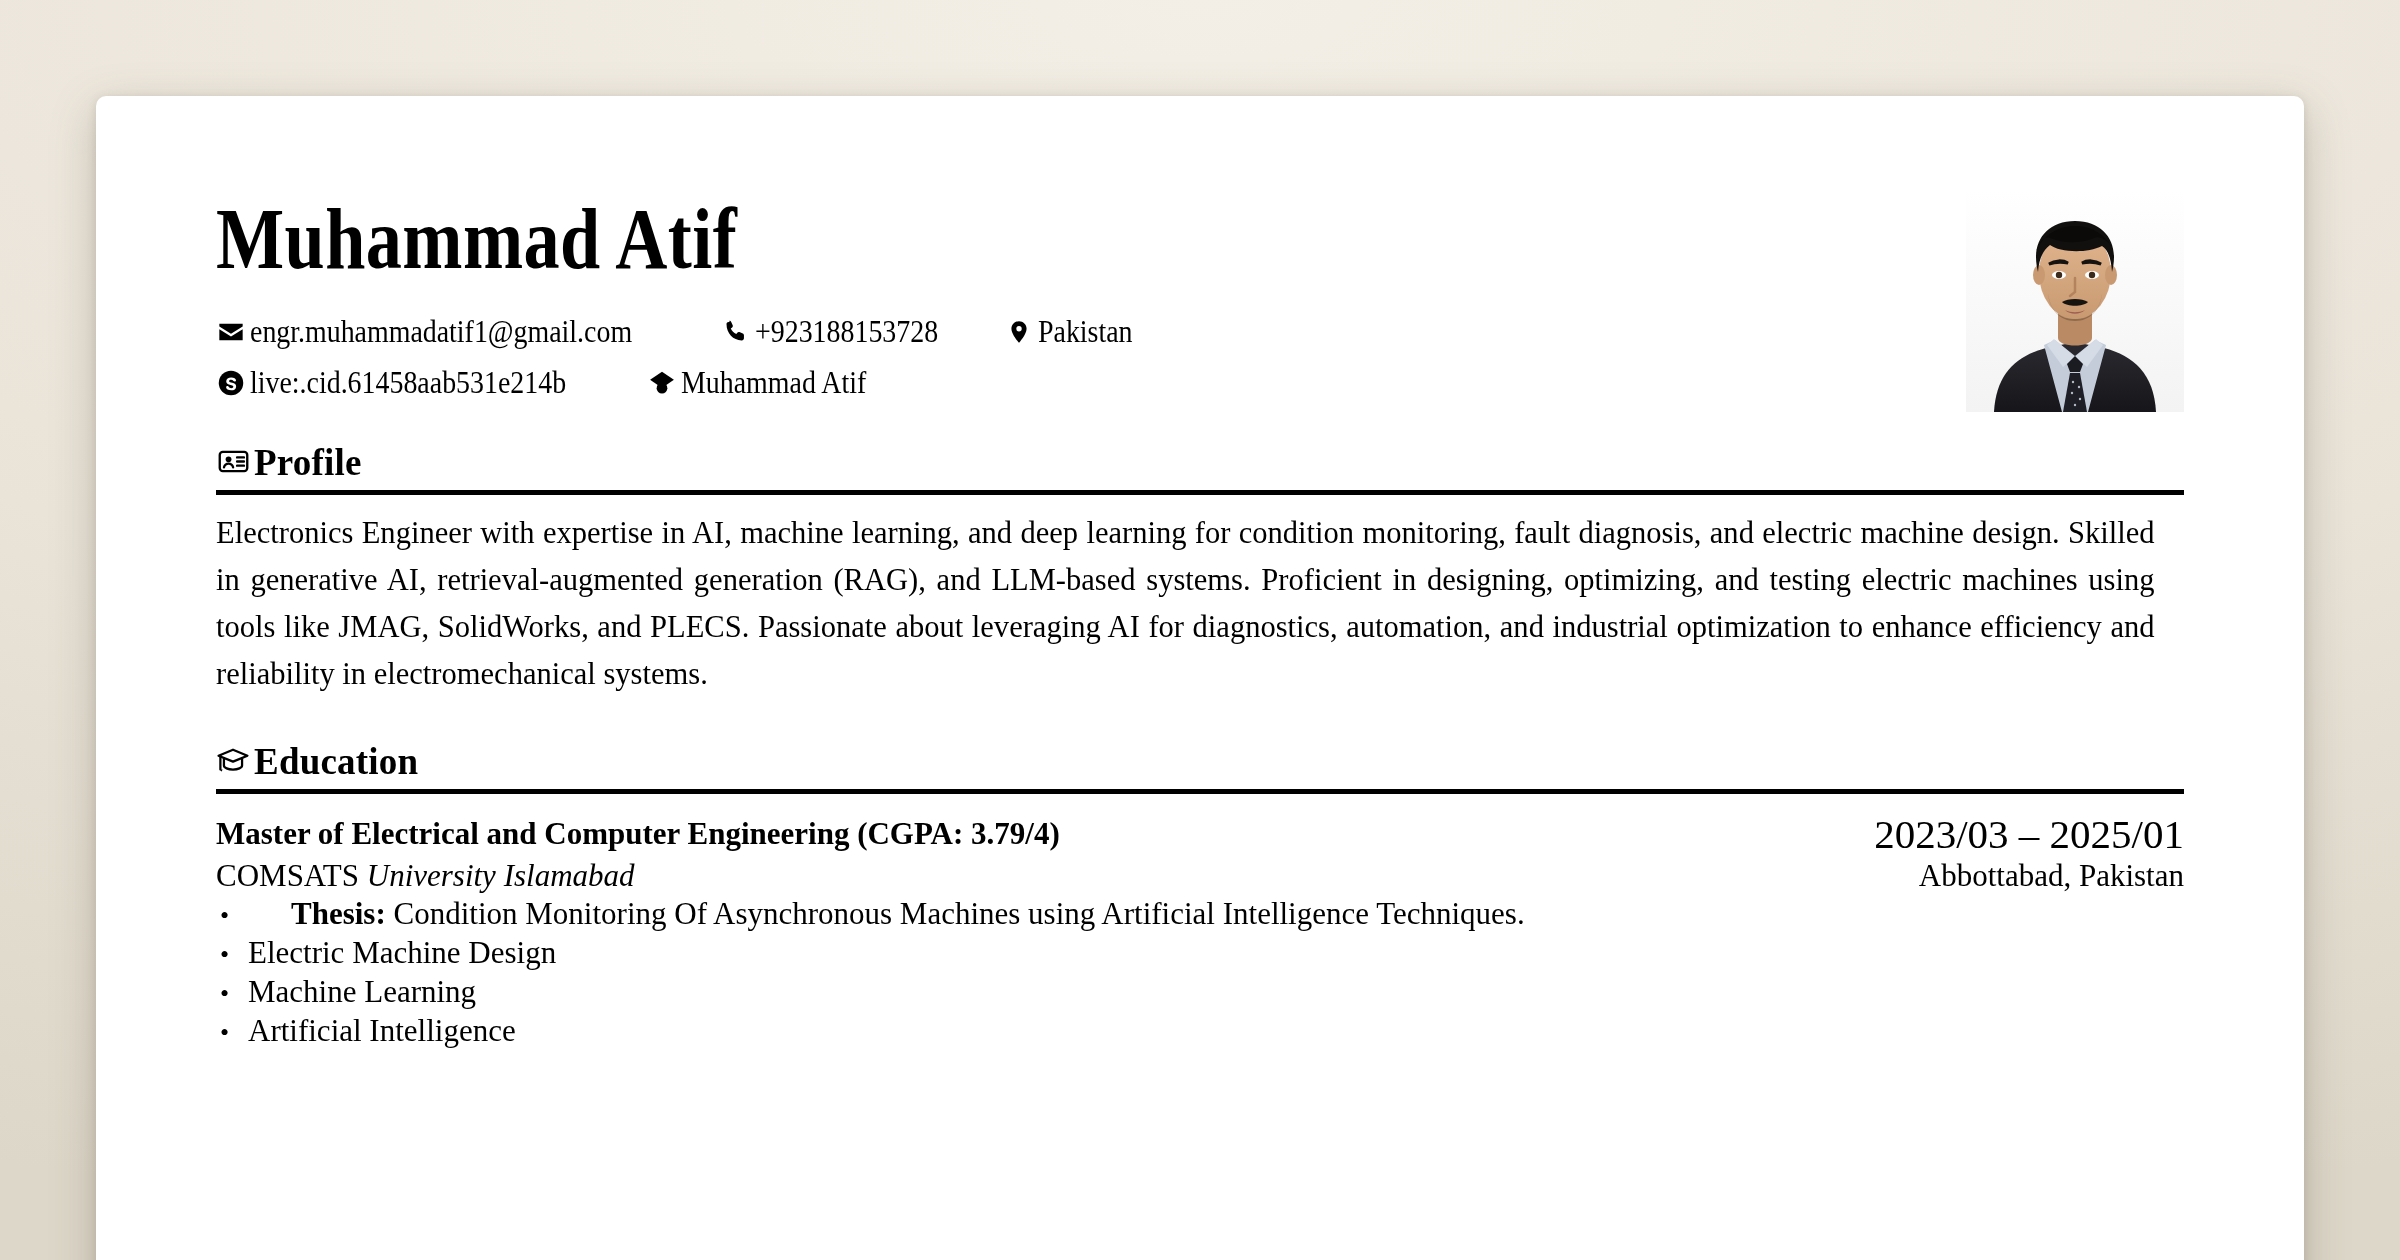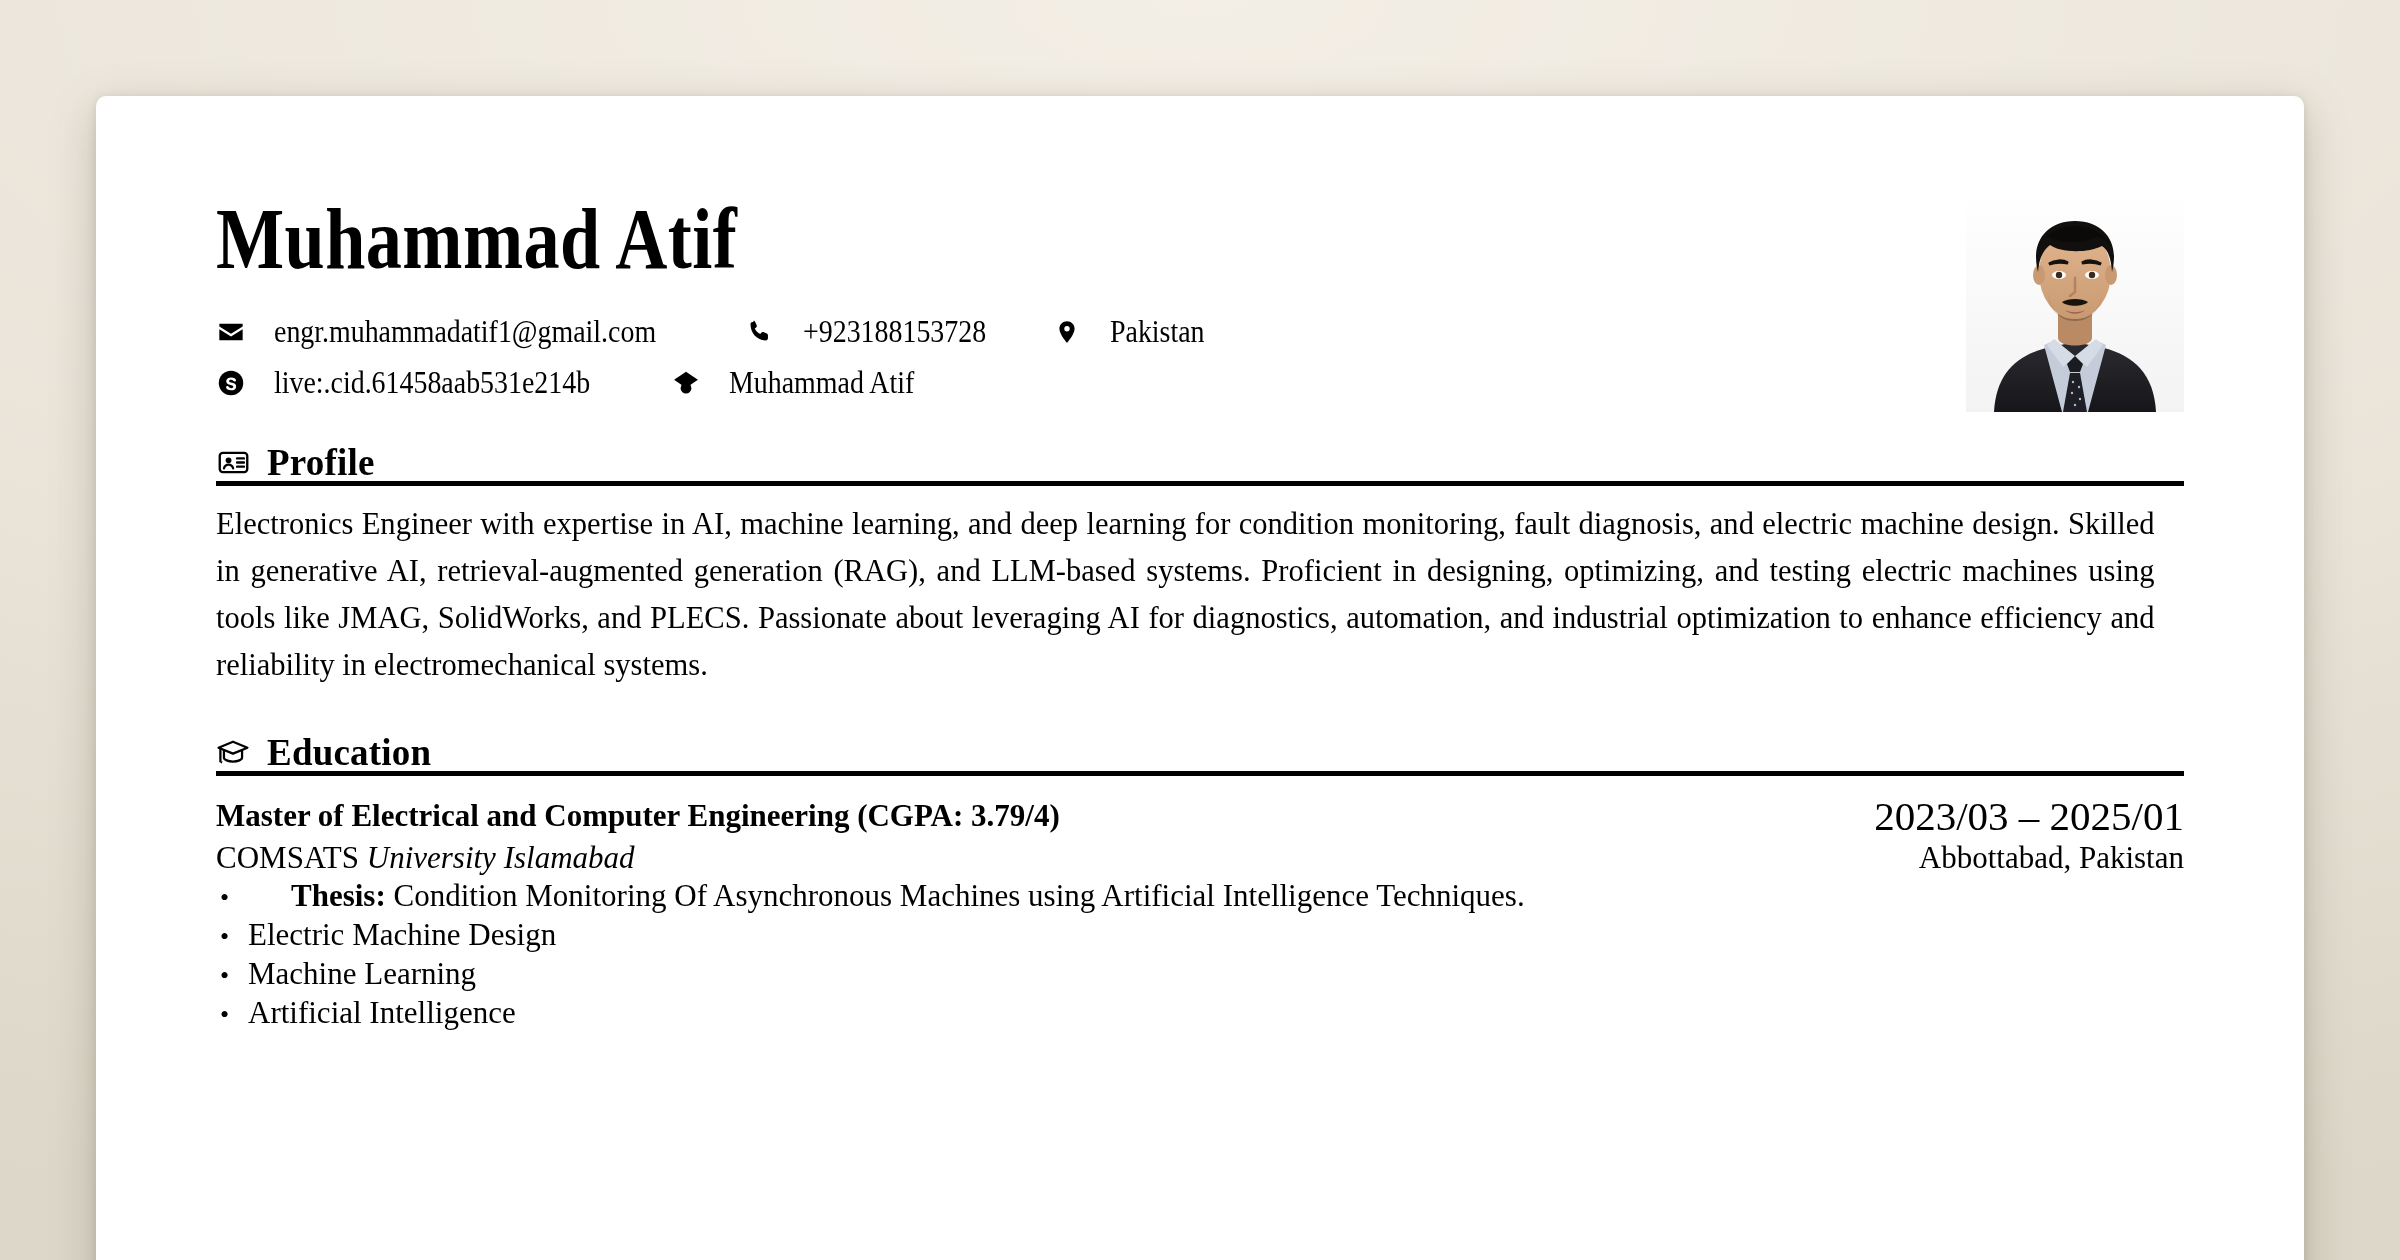--- a/index.html
+++ b/index.html
@@ -64,21 +64,21 @@
   .contact-row {
     display: flex;
     align-items: center;
     gap: 46px;
     margin-bottom: 20px;
     flex-wrap: nowrap;
   }
   .contact-item {
     display: flex;
     align-items: center;
-    gap: 28px;
+    gap: 4px;
     white-space: nowrap;
     text-align: right;
   }
   .contact-text {
     font-size: 31px;
     color: #000;
     line-height: 1;
     transform: scaleX(0.9);
     transform-origin: left center;
   }
@@ -104,22 +104,22 @@
     background: #ffffff;
   }
   .photo svg { display block; width: 100%; height: 100%; }
 
   
   .section {
     margin-top: 46px;
   }
   .section-head {
     display: flex;
-    align-items: center;
-    gap: 17px;
+    gap: 4px;
+    padding-bottom: 9px;
   }
   .section-icon {
     width: 34px;
     height: 34px;
     display: inline-flex;
     align-items: center;
     justify-content: center;
     color: #000;
     flex: 0 0 34px;
   }

